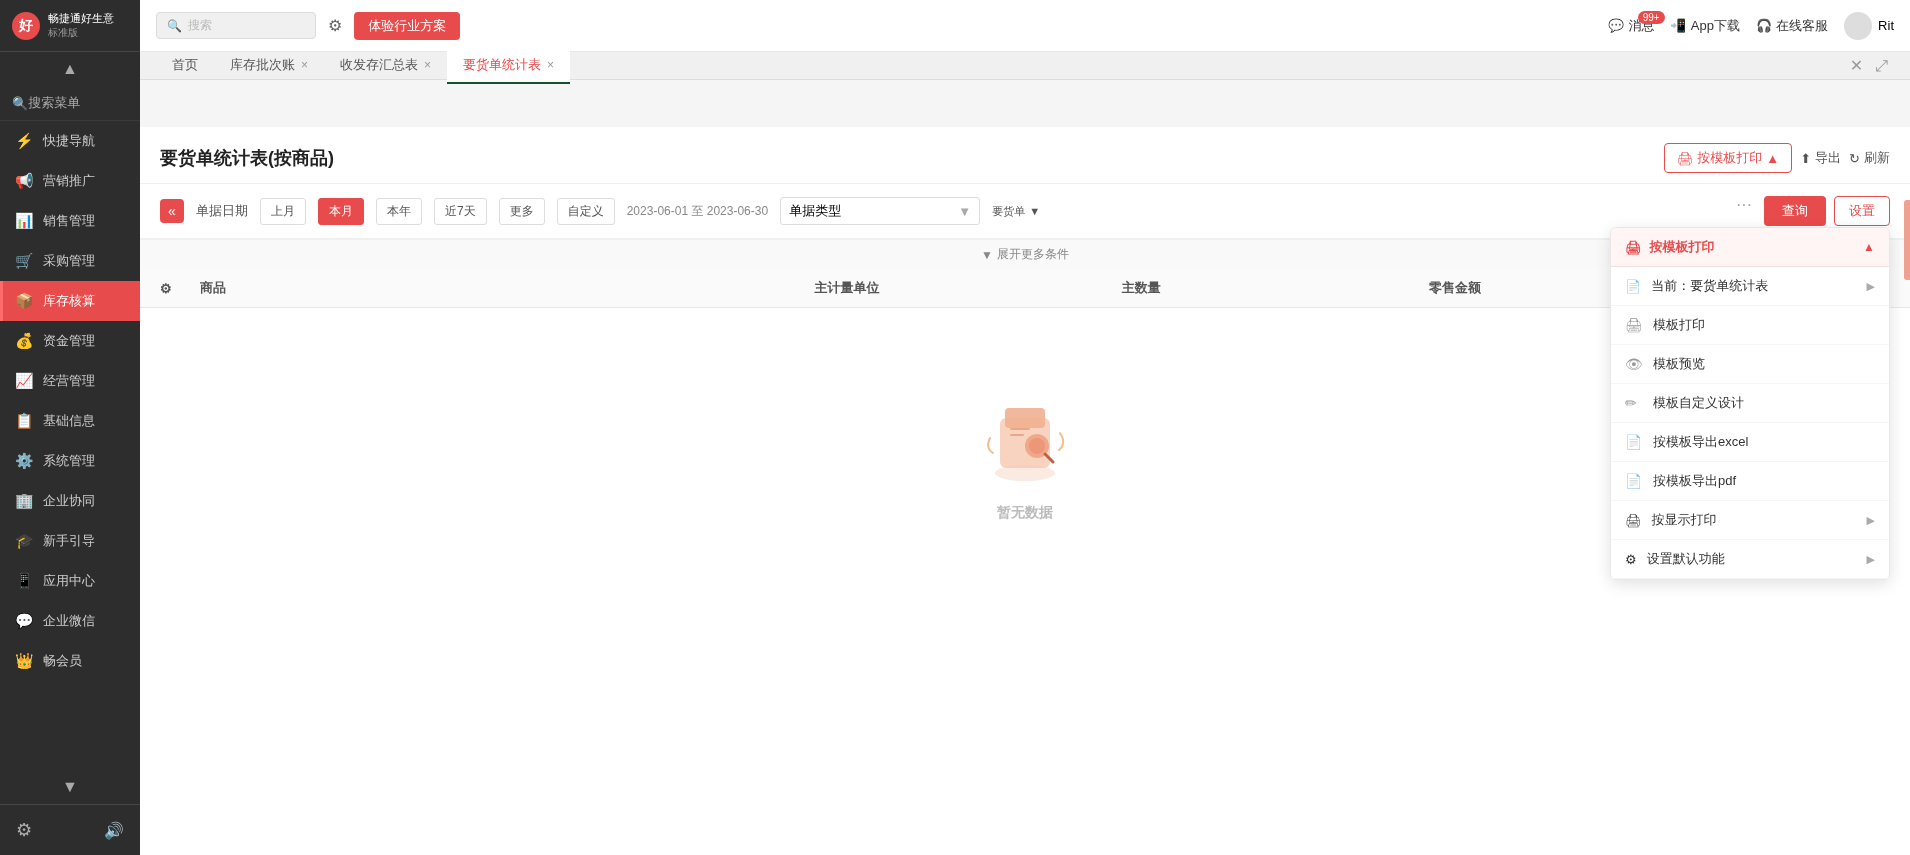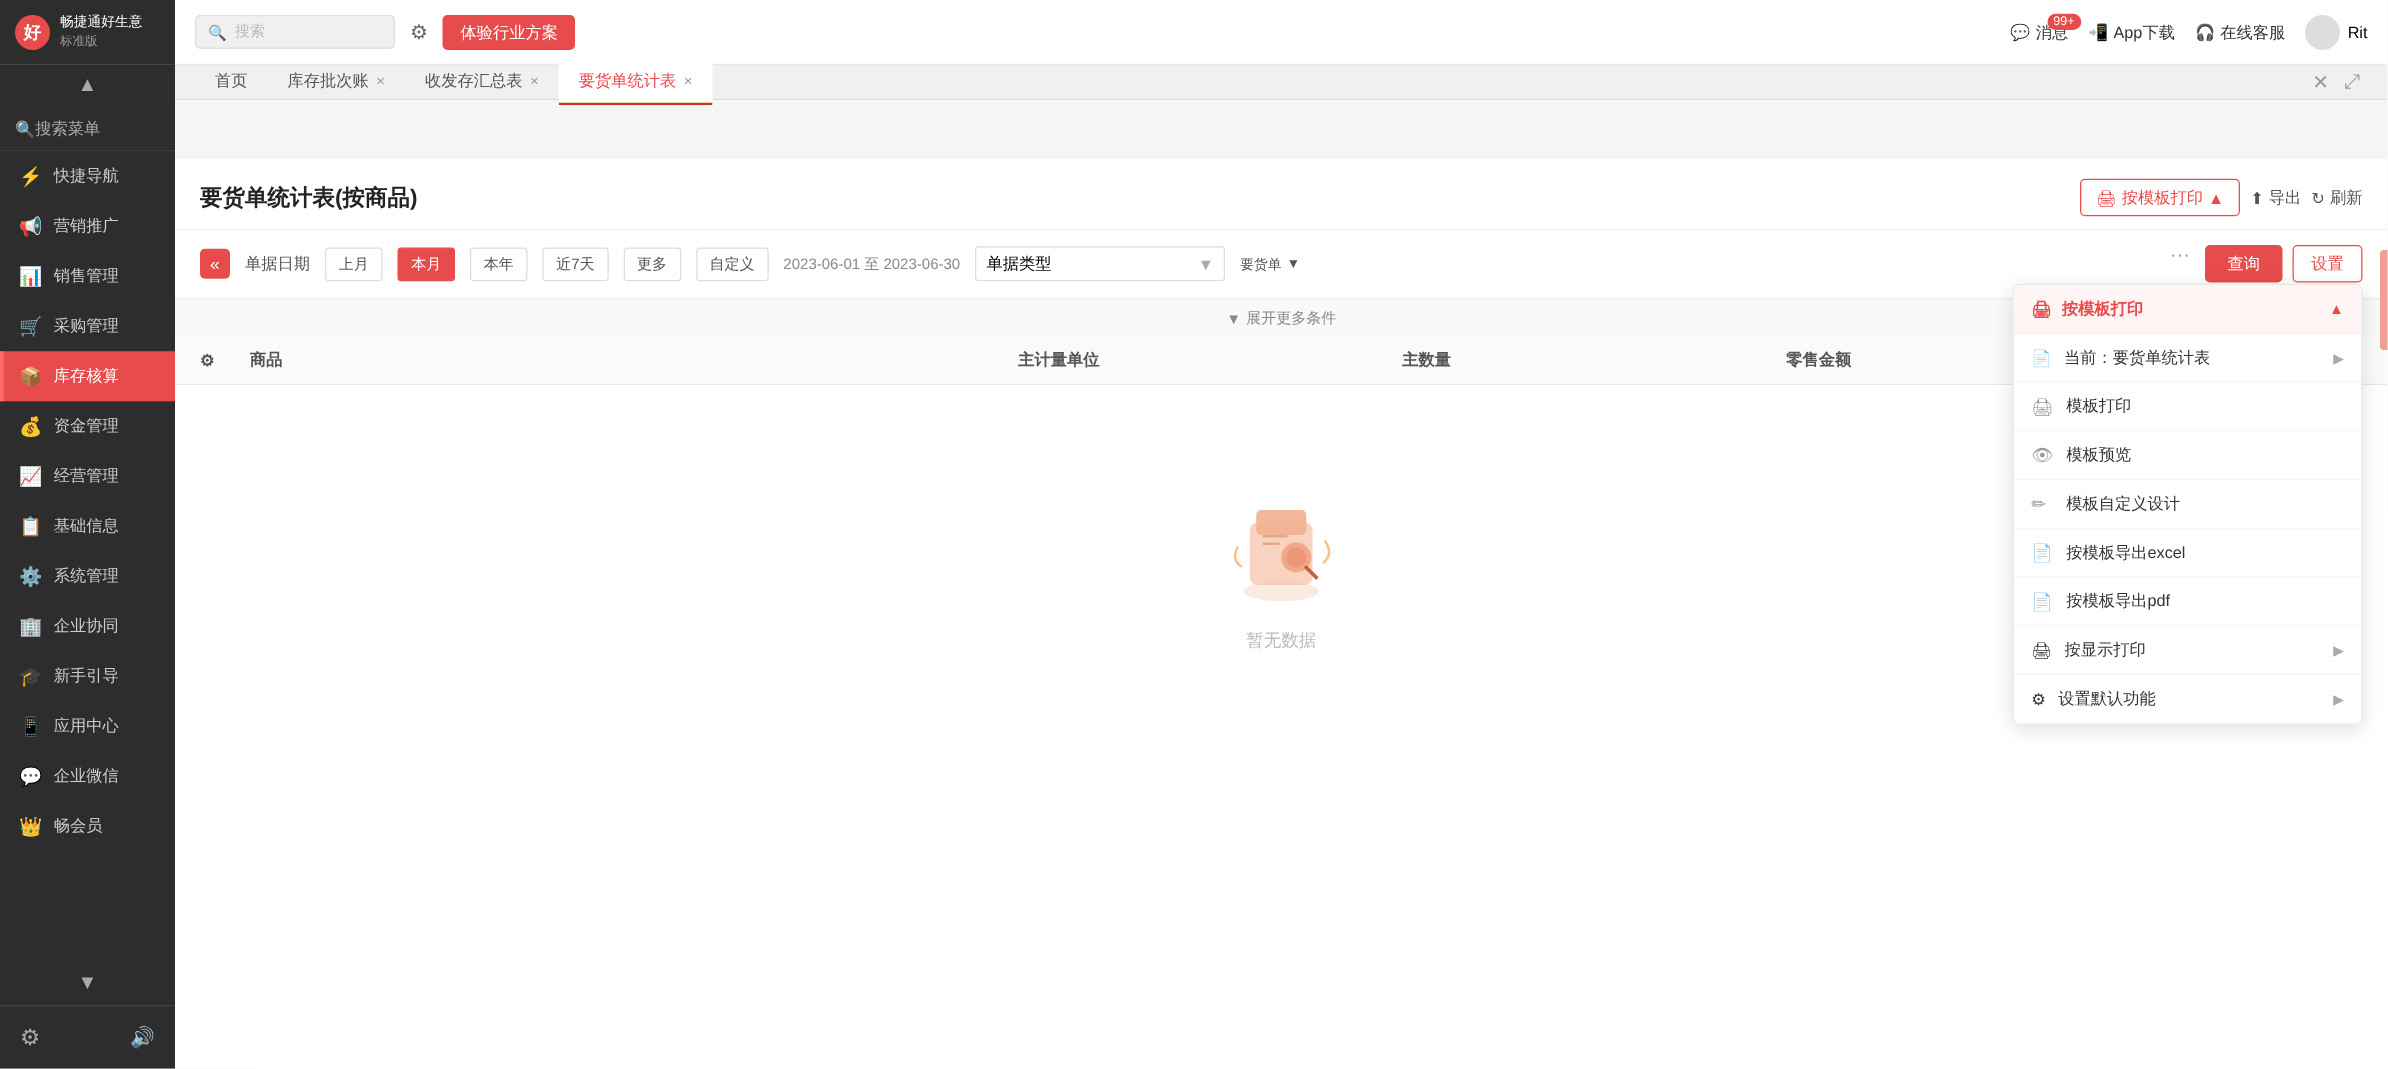--- a/index.html
+++ b/index.html
@@ -157,21 +157,21 @@
       padding: 8px 16px;
       font-size: 13px;
       cursor: pointer;
       color: #555;
       display: flex;
       align-items: center;
       gap: 6px;
       border-bottom: 2px solid transparent;
       white-space: nowrap;
     }
-    .tab.active { background: #fff; color: #e84b4b; border-bottom: 2px solid #c2410c; border-radius: 4px 4px 0 0; }
+    .tab.active { background: #fff; color: #e84b4b; border-bottom: 2px solid #14532d; border-radius: 4px 4px 0 0; }
     .tab-close { font-size: 12px; color: #999; }
 
     
     .page-area {
       flex: 1;
       overflow: auto;
       position: relative;
       background: #fff;
       margin-top: 47px;
     }
@@ -260,20 +260,21 @@
     .table-header .col-amount { flex: 1.5; }
 
     
     .empty-state {
       display: flex;
       flex-direction: column;
       align-items: center;
       justify-content: center;
       padding: 80px 0;
       color: #bbb;
+      font-weight: bold;
     }
     .empty-icon {
       width: 100px;
       height: 100px;
       margin-bottom: 16px;
     }
     .empty-text { font-size: 14px; color: #bbb; }
 
     
     .dropdown-overlay {

